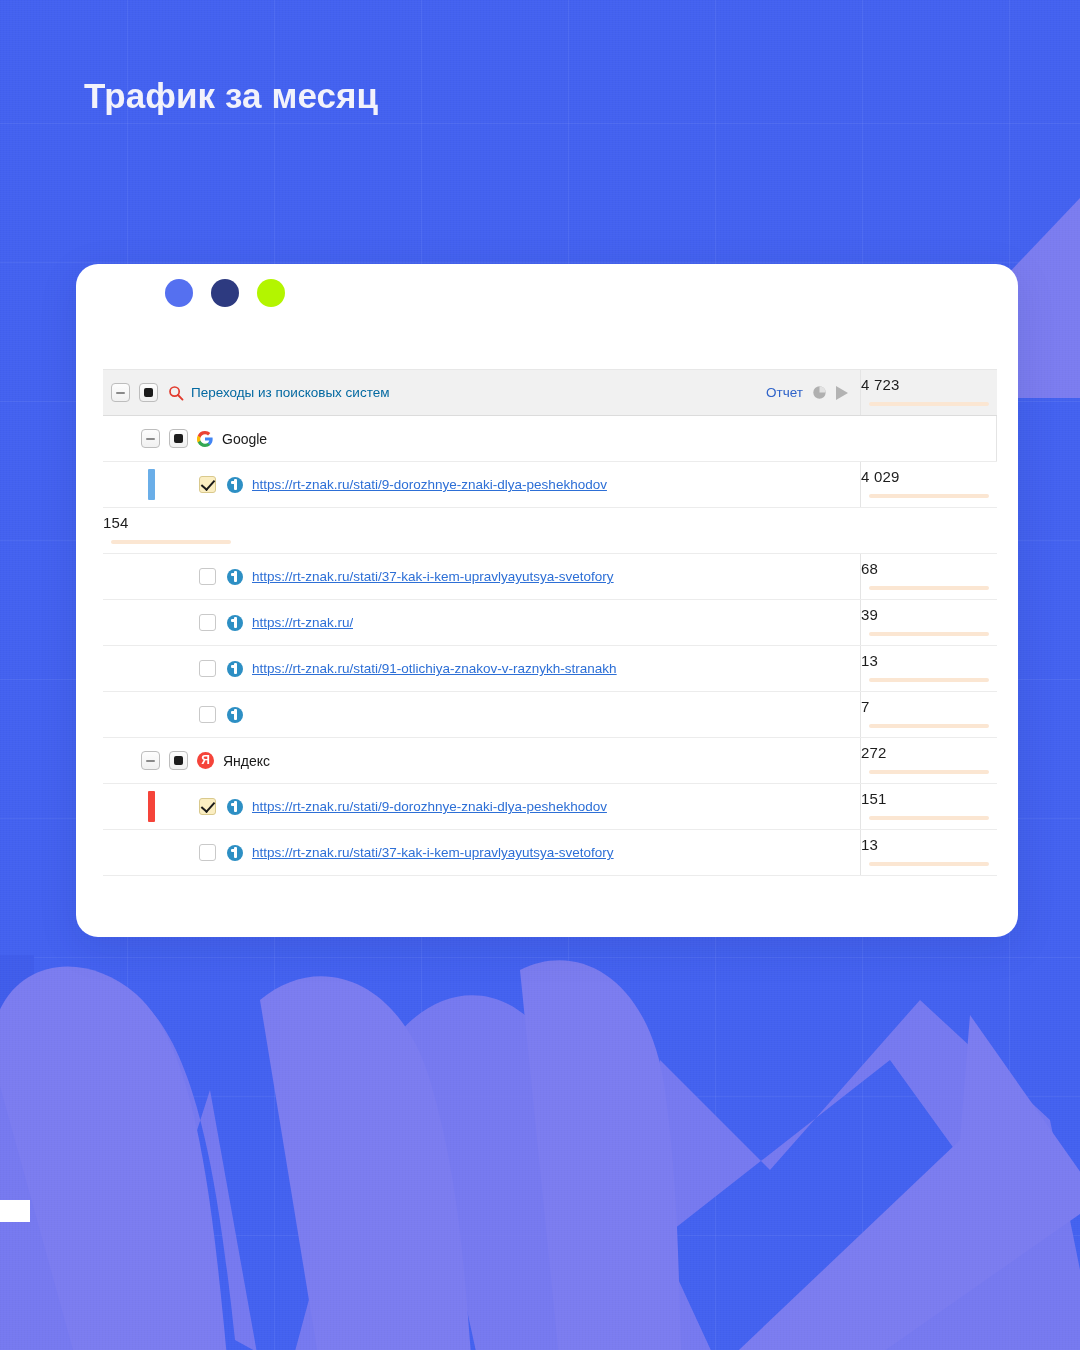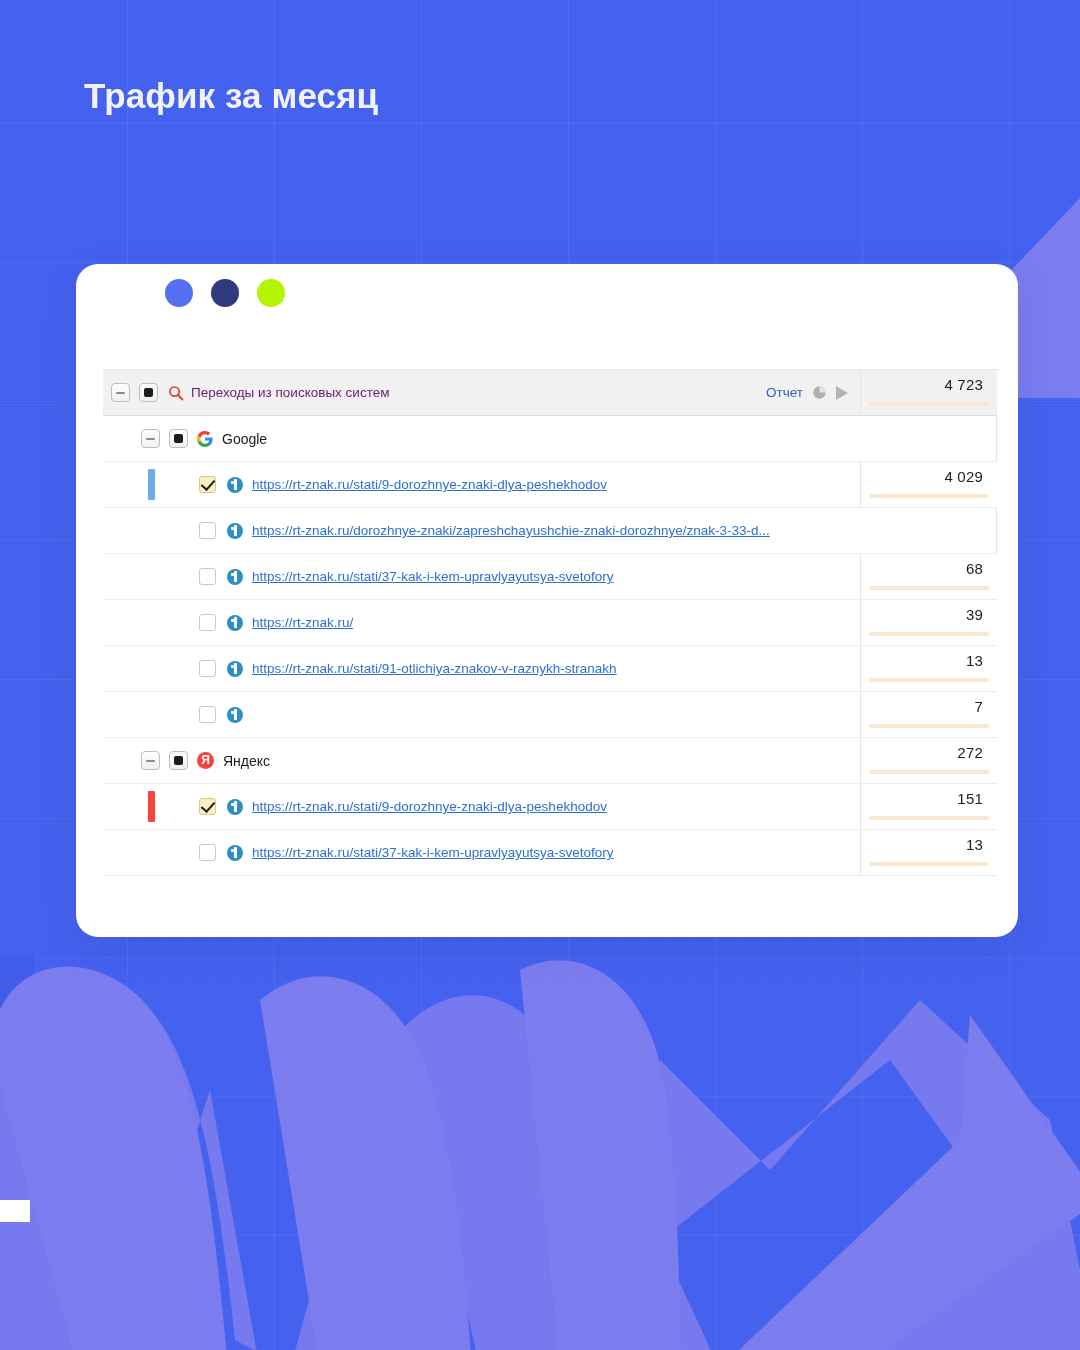--- a/index.html
+++ b/index.html
@@ -100,21 +100,21 @@
     position:relative;
     min-width:0;
     border-right:1px solid #e4e4e4;
   }
   .cell-value{
     flex:0 0 136px;
     position:relative;
     padding:6px 14px 0 0;
     display:flex;
     flex-direction:column;
-    align-items:flex-end;
+    align-items:flex-start;
     justify-content:flex-start;
   }
   .value-num{
     font-size:15px;
     color:#1d1d1d;
     letter-spacing:.2px;
     line-height:1.25;
   }
   .bar-track{
     position:absolute;
@@ -201,21 +201,21 @@
   }
   .ico-fav::after{
     content:"";
     position:absolute; left:4px; top:4.5px;
     width:5px; height:2.5px; background:#fff; border-radius:1px;
   }
 
   .label-txt{ white-space:nowrap; overflow:hidden; text-overflow:ellipsis; }
   .url{ color:#2d6fd6; font-size:13.5px;text-decoration:underline; }
   .engine{ font-size:14px; color:#1a1a1a; }
-  .head-txt{ font-size:13.5px; color:#701a75; }
+  .head-txt{ font-size:13.5px; color:#0369a1; }
 
   .head-right{
     display:flex; align-items:center; gap:9px;
     margin-left:auto; padding-right:12px;
   }
   .report-link{ color:#2f63c9; font-size:13.5px; }
   .ico-pie{ width:15px; height:15px; }
   .ico-play{
     width:0; height:0;
     border-left:12px solid #b3b3b3;
@@ -317,24 +317,23 @@
             <span class="chk on"></span>
             <span class="ico-fav"></span>
             <span class="url label-txt">https://rt-znak.ru/stati/9-dorozhnye-znaki-dlya-peshekhodov</span>
           </div>
           <div class="cell-value">
             <span class="value-num">4 029</span>
             <span class="bar-track"><span class="bar-fill" style="width:85%"></span></span>
           </div>
         </div>
         <div class="row lvl2">
-          <div class="cell-label indent-2">
-            <span class="chk"></span>
-            <span class="ico-fav"></span>
-            <span class="url label-txt">https://rt-znak.ru/dorozhnye-znaki/zapreshchayushchie-znaki-dorozhnye/znak-3-33-d...</span>
+          <div class="cell-value">
+            <span class="value-num">154</span>
+            <span class="bar-track"><span class="bar-fill" style="width:3%"></span></span>
           </div>
         </div>
         <div class="row lvl2">
           <div class="cell-label indent-2">
             <span class="chk"></span>
             <span class="ico-fav"></span>
             <span class="url label-txt">https://rt-znak.ru/stati/37-kak-i-kem-upravlyayutsya-svetofory</span>
           </div>
           <div class="cell-value">
             <span class="value-num">68</span>

